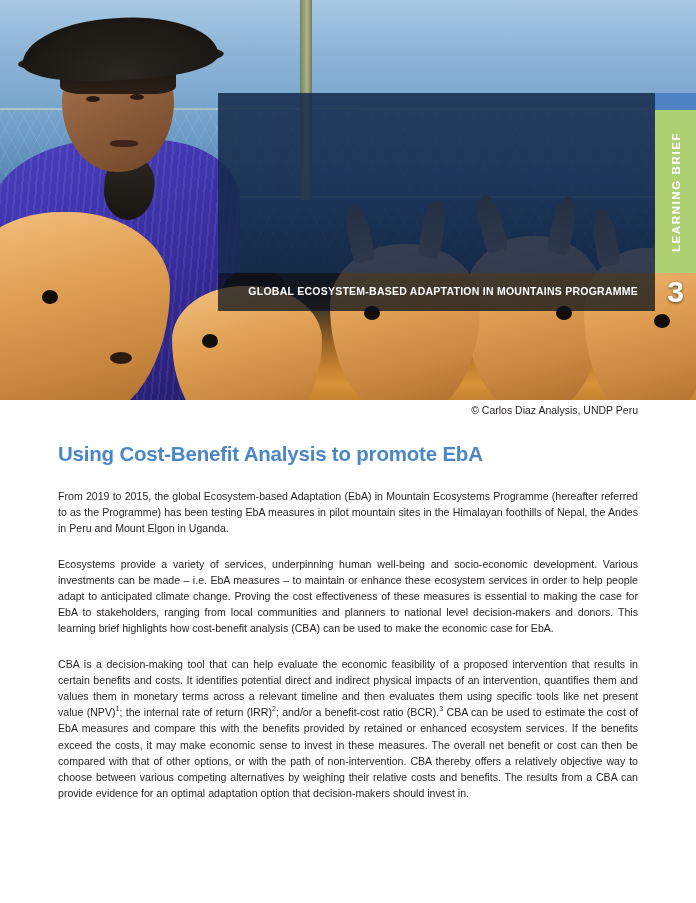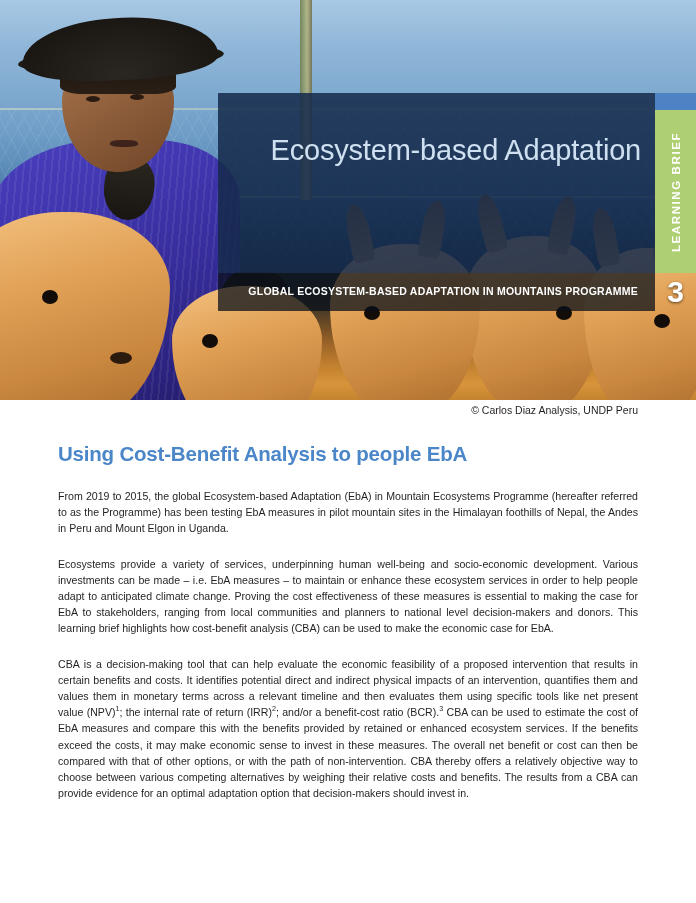--- a/index.html
+++ b/index.html
@@ -270,36 +270,35 @@
       <i class="eye"></i>
     </div>
   <div class="alpaca alp1">
     <i class="eye"></i>
       <i class="nose"></i>
   </div>
 </div>
 
 <div class="title-box"></div>
 <div class="title-text">
-  <div>Ecosystem-based Adaptation</div>
 </div>
 
 <div class="prog-bar"></div>
 <div class="prog-bar-label">GLOBAL ECOSYSTEM-BASED ADAPTATION IN MOUNTAINS PROGRAMME</div>
 
 <div class="tab-blue"></div>
 <div class="tab-green">
   <span>LEARNING BRIEF</span>
 </div>
 <div class="tab-number">3</div>
 
 <div class="credit">© Carlos Diaz Analysis, UNDP Peru</div>
 
 <div class="content">
-  <h1 class="page-title">Using Cost-Benefit Analysis to people EbA</h1>
+  <h1 class="page-title">Using Cost-Benefit Analysis to promote EbA</h1>
   <p class="para">From 2019 to 2015, the global Ecosystem-based Adaptation (EbA) in Mountain Ecosystems Programme (hereafter referred to as the Programme) has been testing EbA measures in pilot mountain sites in the Himalayan foothills of Nepal, the Andes in Peru and Mount Elgon in Uganda.</p>
   <p class="para">Ecosystems provide a variety of services, underpinning human well-being and socio-economic development. Various investments can be made – i.e. EbA measures – to maintain or enhance these ecosystem services in order to help people adapt to anticipated climate change. Proving the cost effectiveness of these measures is essential to making the case for EbA to stakeholders, ranging from local communities and planners to national level decision-makers and donors. This learning brief highlights how cost-benefit analysis (CBA) can be used to make the economic case for EbA.</p>
   <p class="para"><span>CBA is a decision-making tool that can help evaluate the economic feasibility of a proposed intervention that results in certain benefits and costs. It identifies potential direct and indirect physical impacts of an intervention, quantifies them and values them in monetary terms across a relevant timeline and then evaluates them using specific tools like net present value (NPV)</span><sup>1</sup><span>; the internal rate of return (IRR)</span><sup>2</sup><span>; and/or a benefit-cost ratio (BCR).</span><sup>3</sup><span> CBA can be used to estimate the cost of EbA measures and compare this with the benefits provided by retained or enhanced ecosystem services. If the benefits exceed the costs, it may make economic sense to invest in these measures. The overall net benefit or cost can then be compared with that of other options, or with the path of non-intervention. CBA thereby offers a relatively objective way to choose between various competing alternatives by weighing their relative costs and benefits. The results from a CBA can provide evidence for an optimal adaptation option that decision-makers should invest in.</span></p>
 </div>
 
 <div class="logos">
 
   
 
   

